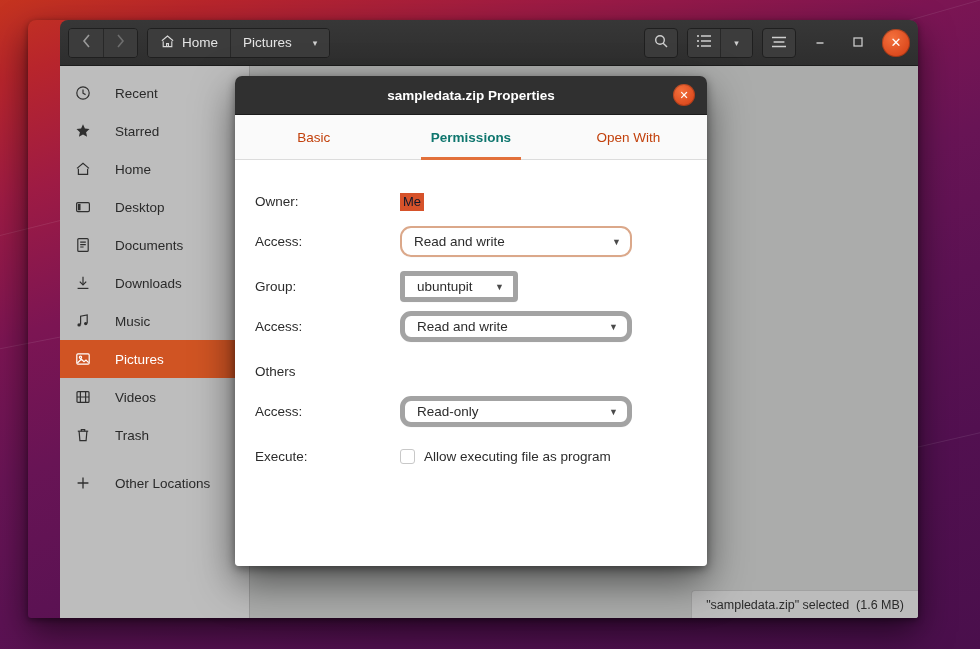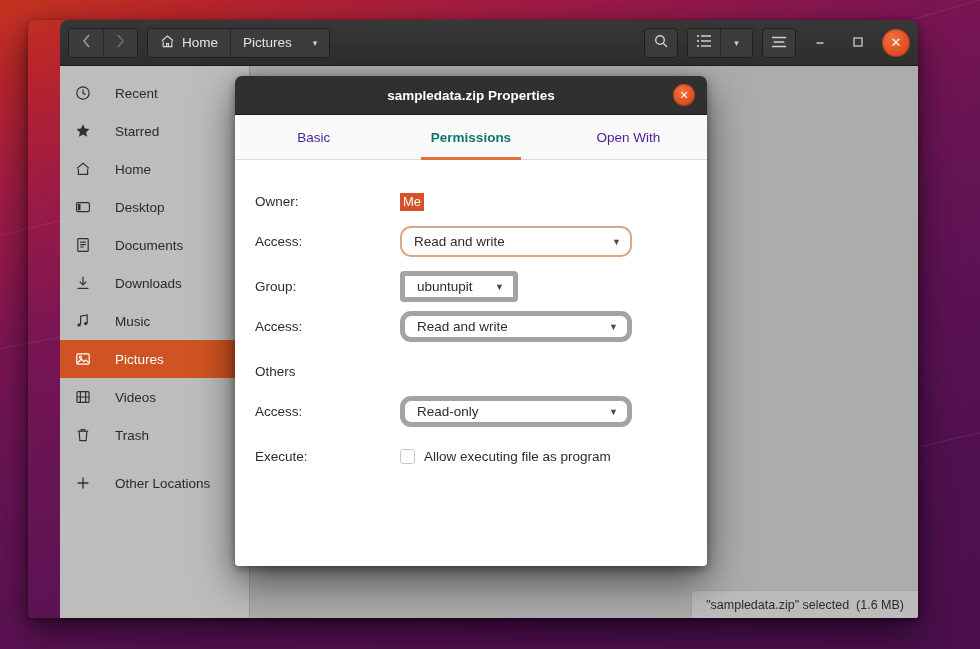--- a/index.html
+++ b/index.html
@@ -170,21 +170,21 @@
   #props-tabbar {
     height: 45px; flex: none;
     background: #fafafa;
     border-bottom: 1px solid #dcdcdc;
     display: flex;
   }
   .tab {
     flex: 1;
     display: flex; align-items: center; justify-content: center;
     font-size: 13.5px;
-    color: #4c1d95;
+    color: #c2410c;
     position: relative;
     cursor: default;
   }
   .tab.active { color: #0f766e; font-weight: bold; }
   .tab.active::after {
     content: ""; position: absolute;
     left: 18%; right: 18%; bottom: -1px;
     height: 3px; background: #e2703a;
   }
   #props-content {
@@ -198,21 +198,21 @@
     min-height: 31px;
     padding: 0 20px;
     margin-bottom: 9px;
   }
   .row.gap-top { margin-top: 14px; align-items: center; }
   .row-label {
     width: 145px; flex: none;
     color: #2c2c2c;
   }
   .hl-value {
-    background: #d6522a; color: #ffffff;
+    background: #d6522a; color: #0f172a;
     padding: 1px 3px 2px 3px;
     font-size: 13px;
   }
   .combo {
     display: flex; align-items: center; justify-content: space-between;
     height: 31px;
     background: #ffffff;
     border: 5px solid #a3a3a3;
     border-radius: 4px;
     padding: 0 9px 0 12px;

